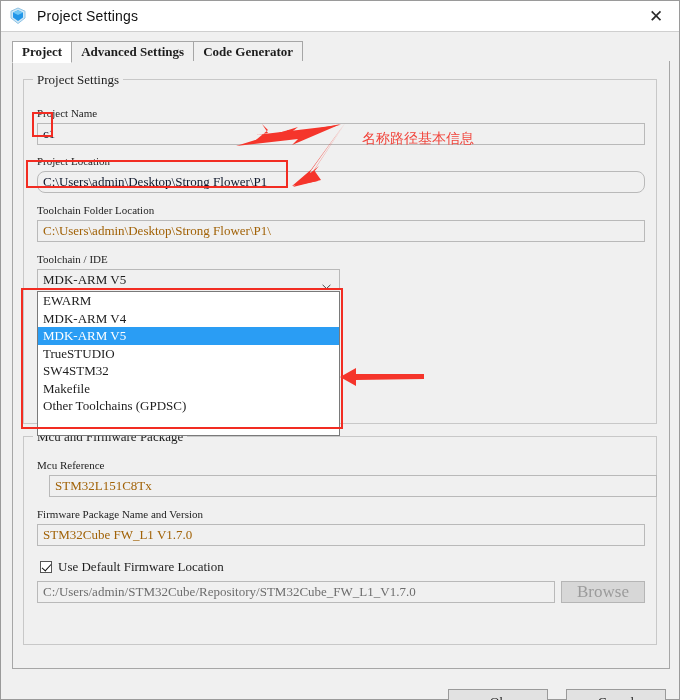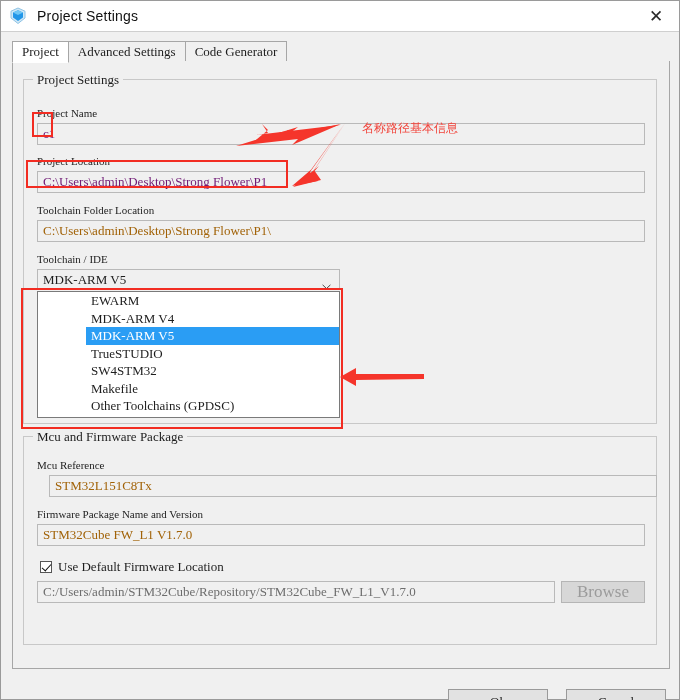--- a/index.html
+++ b/index.html
@@ -73,20 +73,21 @@
 
   
   #tabstrip {
     position: absolute;
     left: 11px; top: 8px;
     right: 11px;
     height: 22px;
     display: flex;
     align-items: flex-end;
     border-bottom: 1px solid #a6a6a6;
+    font-weight: bold;
   }
   .tab {
     height: 21px;
     box-sizing: border-box;
     padding: 0 9px;
     display: flex;
     align-items: center;
     font-size: 13px;
     background: #f0f0f0;
     border: 1px solid #a6a6a6;
@@ -149,21 +150,21 @@
     white-space: nowrap;
   }
 
   .textbox {
     position: absolute;
     box-sizing: border-box;
     background: #f0f0f0;
     border: 1px solid #b9b9b9;
     font-family: "Liberation Serif", serif;
     font-size: 13px;
-    color: #701a75;
+    color: #0f172a;
     padding: 2px 5px;
     line-height: 16px;
     white-space: nowrap;
     overflow: hidden;
   }
   .textbox.readonly {
     color: #a16207;
   }
 
   
@@ -286,23 +287,23 @@
   }
   .annotation-svg {
     position: absolute;
     left: 0; top: 0;
     width: 680px; height: 700px;
     pointer-events: none;
     z-index: 21;
   }
   #cn-note {
     position: absolute;
-    left: 362px; top: 120px;
+    left: 362px; top: 130px;
     font-family: Liberation Serif, serif;
-    font-size: 12px;
+    font-size: 14px;
     color: #f1433a;
     white-space: nowrap;
     z-index: 22;
   }
 </style>
 </head>
 <body>
 
 <div id="window">
 
@@ -329,36 +330,36 @@
     <div id="tabpage">
 
       <div class="group" id="group-project">
         <span class="group-title">Project Settings</span>
       </div>
 
       <div class="field-label" style="left:24px; top:46px;">Project Name</div>
       <div class="textbox" style="left:24px; top:62px; width:608px; height:22px;">c1</div>
 
       <div class="field-label" style="left:24px; top:94px;">Project Location</div>
-      <div class="textbox" style="left:24px; top:110px; width:608px; height:22px;">C:\Users\admin\Desktop\Strong Flower\P1</div>
+      <div class="textbox" style="left:24px; top:110px; width:608px; height:22px;border-radius:8px;">C:\Users\admin\Desktop\Strong Flower\P1</div>
 
       <div class="field-label" style="left:24px; top:143px;">Toolchain Folder Location</div>
       <div class="textbox readonly" style="left:24px; top:159px; width:608px; height:22px;">C:\Users\admin\Desktop\Strong Flower\P1\</div>
 
       <div class="field-label" style="left:24px; top:192px;">Toolchain / IDE</div>
       <div class="combobox" style="left:24px; top:208px; width:303px; height:21px;">
         <span>MDK-ARM V5</span>
         <span class="combo-arrow">
           <svg viewBox="0 0 9 5" width="9" height="5">
             <polyline points="0.5,0.5 4.5,4.3 8.5,0.5" fill="none" stroke="#4a4a4a" stroke-width="1"></polyline>
           </svg>
         </span>
       </div>
 
-      <div id="dropdown" style="left:24px; top:230px; width:303px; height:127px;padding-left:48px;">
+      <div id="dropdown" style="left:24px; top:230px; width:303px; height:145px;">
         <div class="dd-item">EWARM</div>
         <div class="dd-item">MDK-ARM V4</div>
         <div class="dd-item selected">MDK-ARM V5</div>
         <div class="dd-item">TrueSTUDIO</div>
         <div class="dd-item">SW4STM32</div>
         <div class="dd-item">Makefile</div>
         <div class="dd-item">Other Toolchains (GPDSC)</div>
       </div>
 
 

